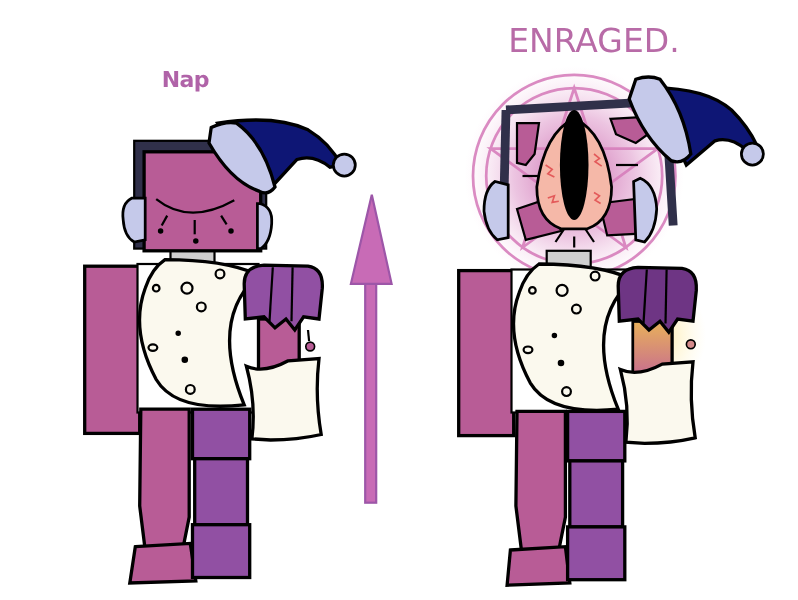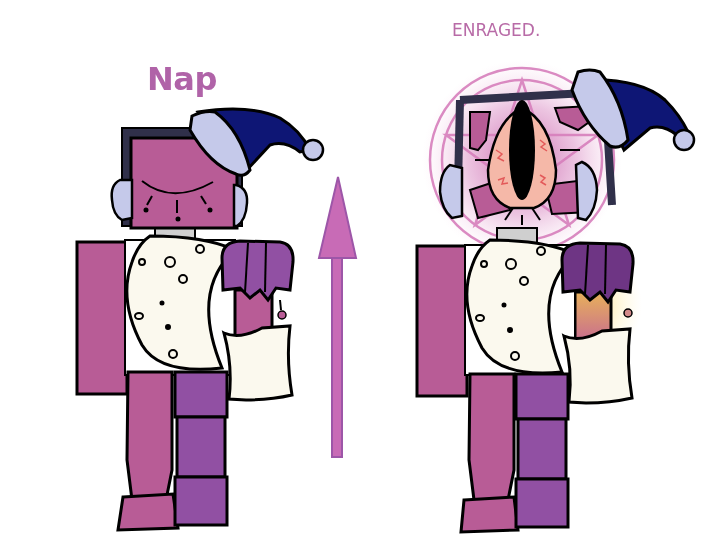--- a/index.html
+++ b/index.html
@@ -1,19 +1,19 @@
 <!DOCTYPE html>
 <html><head>
 <meta charset="utf-8">
 <style>
   html, body { margin: 0; padding: 0; background: #ffffff; }
   body { width: 725px; height: 545px; position: relative; overflow: hidden; font-family: "DejaVu Sans", sans-serif; }
   .label { position: absolute; font-weight: bold; color: #b063a8; }
-  .nap { left: 147px; top: 60px; font-size: 32px; font-family: "DejaVu Sans", sans-serif; letter-spacing: -0.5px; }
-  .enraged { left: 452px; top: 20px; font-size: 17px; font-weight: normal; font-family: "DejaVu Sans", sans-serif; color: #b86ba7; letter-spacing: 0px; }
+  .nap { left: 147px; top: 60px; font-size: 20px; font-family: "DejaVu Sans", sans-serif; letter-spacing: -0.5px; }
+  .enraged { left: 462px; top: 20px; font-size: 30px; font-weight: normal; font-family: "DejaVu Sans", sans-serif; color: #b86ba7; letter-spacing: 0px; }
   svg.scene { position: absolute; left: 0; top: 0; }
 </style>
 </head>
 <body>
 
 <div class="label nap">Nap</div>
 <div class="label enraged">ENRAGED.</div>
 
 <svg class="scene" width="725" height="545" viewBox="0 0 725 545">
   <defs>

